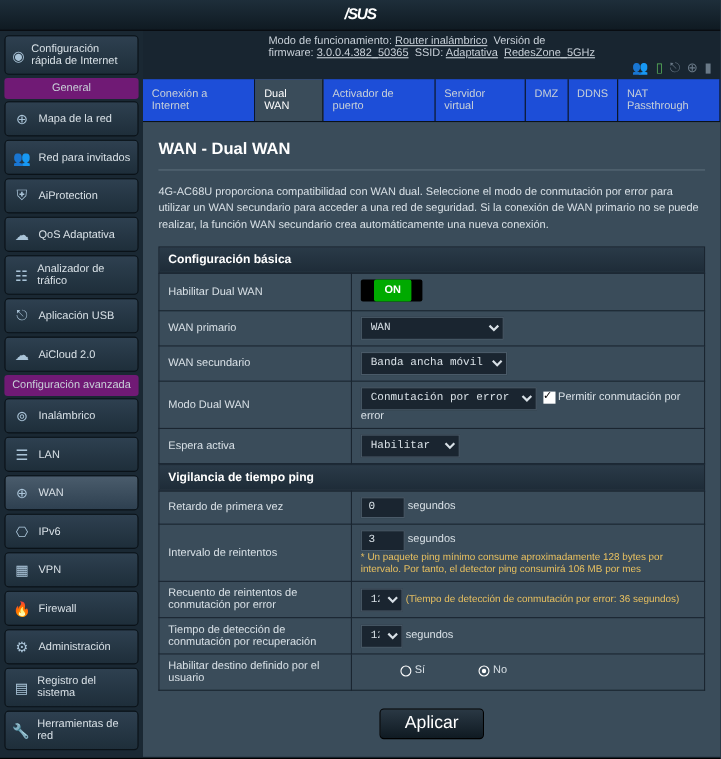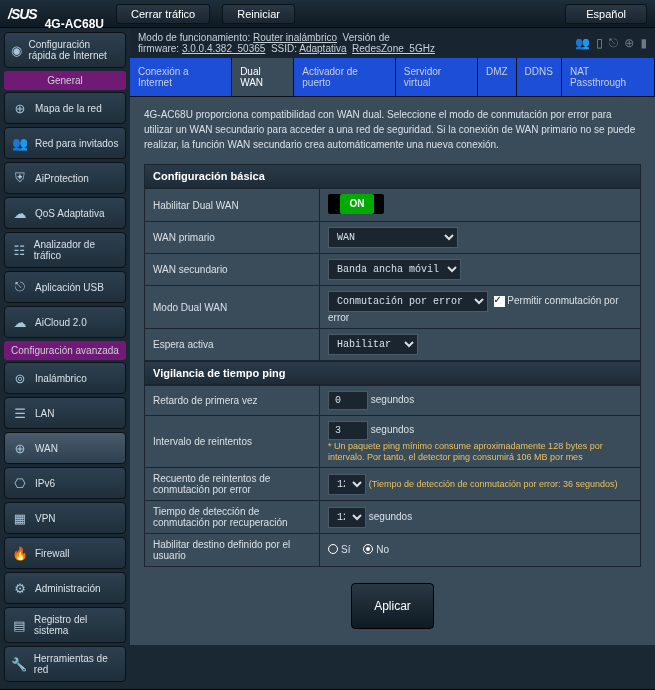--- a/index.html
+++ b/index.html
@@ -1,30 +1,30 @@
 <!DOCTYPE html>
 <html><head>
 <meta charset="utf-8">
 <style>
 * { box-sizing: border-box; margin: 0; padding: 0; }
 body { font-family: Arial, sans-serif; font-size: 11px; color: #fff; background: #1a2833; width: 655px; }
 .container { display: flex; flex-direction: column; background: #1a2833; }
-.topbar { display: flex; align-items: center; background: linear-gradient(#1e2e3a,#0f1a22); padding: 4px 8px; height: 28px; border-bottom: 1px solid #000; }
+.topbar { display: flex; align-items: center; background: linear-gradient(#1e2e3a,#0f1a22); padding: 4px 8px; height: 28px; border-bottom: 1px solid #000; flex-direction: column; }
 .logo { font-weight: bold; font-style: italic; font-size: 14px; color: #fff; letter-spacing: -1px; }
 .model { font-weight: bold; color: #fff; margin-left: 8px; font-size: 12px; margin-top: 20px; }
 .topbtn { background: linear-gradient(#2a3844,#1a2530); border: 1px solid #0a1218; color: #fff; padding: 3px 14px; margin-left: 12px; border-radius: 3px; font-size: 11px; cursor: pointer; }
 .topbtn.lang { margin-left: auto; padding: 3px 20px; }
 .body { display: flex; }
 .sidebar { width: 130px; background: #1a2833; padding: 4px; }
 .side-item { display: flex; align-items: center; background: linear-gradient(#2e4050,#1e2e3a); border: 1px solid #0a1218; border-radius: 4px; margin-bottom: 3px; padding: 6px 6px; cursor: pointer; color: #d8e0e6; font-size: 10px; min-height: 30px; }
 .side-item.active { background: linear-gradient(#4a5c6c,#2e4050); }
 .side-header { text-align: center; color: #c8d0d8; font-size: 10px; padding: 4px 0; margin: 2px 0; background: #701a75; border-radius: 3px; }
 .side-icon { width: 18px; height: 18px; margin-right: 6px; display: flex; align-items: center; justify-content: center; font-size: 13px; color: #aac4d8; }
 .main { flex: 1; display: flex; flex-direction: column; }
-.info-row { display: flex; align-items: center; padding: 4px 8px; font-size: 10px; color: #c8d0d8; background: #182530; }
+.info-row { display: flex; align-items: center; padding: 4px 8px; font-size: 10px; color: #c8d0d8; background: #182530; flex-direction: column; }
 .info-row .underline { text-decoration: underline; cursor: pointer; }
 .status-icons { margin-left: auto; display: flex; gap: 6px; color: #6a7a88; font-size: 12px; }
 .status-icons .green { color: #5cb85c; }
 .tabs { display: flex; background: #1d4ed8; border-bottom: 1px solid #0a1218; }
 .tab { padding: 8px 8px; font-size: 10px; color: #c8d0d8; cursor: pointer; border-right: 1px solid #0a1218; }
 .tab.active { background: #3a4c5a; color: #fff; }
 .content { background: #3a4c5a; padding: 10px 14px; }
 h1 { font-size: 15px; font-weight: bold; color: #fff; margin: 6px 0 12px; border-bottom: 1px solid #5a6c7a; padding-bottom: 10px; }
 .desc { font-size: 10px; color: #d8e0e6; line-height: 1.5; margin-bottom: 12px; }
 .section-head { background: linear-gradient(#2a3a48,#1e2c38); padding: 5px 8px; font-weight: bold; font-size: 11px; color: #fff; border: 1px solid #1a2530; }
@@ -32,26 +32,26 @@
 table.form td { border: 1px solid #1a2530; padding: 5px 8px; font-size: 10px; color: #d8e0e6; vertical-align: middle; }
 table.form td.label { width: 175px; background: #3a4c5a; }
 table.form td.field { background: #3a4c5a; }
 .toggle { display: inline-block; width: 56px; height: 20px; background: #000; border-radius: 2px; position: relative; }
 .toggle .on { position: absolute; left: 12px; top: 0; width: 34px; height: 20px; background: #0a0; color: #fff; font-size: 10px; font-weight: bold; text-align: center; line-height: 20px; border-radius: 2px; }
 .select { background: #1a2530; border: 1px solid #4a5a68; color: #d8e0e6; font-family: "Courier New", monospace; font-size: 10px; padding: 3px 4px; min-width: 130px; }
 .select.small { min-width: 28px; width: 38px; }
 .numbox { background: #1a2530; border: 1px solid #4a5a68; color: #d8e0e6; font-family: "Courier New", monospace; font-size: 10px; padding: 3px 6px; width: 40px; display: inline-block; text-align: left; }
 .note { color: #e8c060; font-size: 9px; }
 .hint { color: #e8c060; font-size: 9px; }
-.radio { display: inline-flex; align-items: flex-start; gap: 3px; margin-right: 10px; }
+.radio { display: inline-flex; align-items: flex-end; gap: 3px; margin-right: 10px; margin-left: 36px; }
 .radiodot { width: 10px; height: 10px; border-radius: 50%; border: 1px solid #fff; display: inline-block; position: relative; }
 .radiodot.sel::after { content:''; position:absolute; inset:2px; background:#fff; border-radius:50%; }
 .checkbox { width: 11px; height: 11px; background: #fff; display: inline-block; vertical-align: middle; position: relative; }
 .checkbox.checked::after { content: '✓'; color: #000; font-size: 10px; position: absolute; top: -2px; left: 0; }
-.applybtn { display: block; margin: 16px auto 6px; background: linear-gradient(#2a3844,#0f1a22); border: 1px solid #000; color: #fff; padding: 15px 22px; border-radius: 4px; font-size: 12px; cursor: pointer; }
+.applybtn { display: block; margin: 16px auto 6px; background: linear-gradient(#2a3844,#0f1a22); border: 1px solid #000; color: #fff; padding: 4px 22px; border-radius: 4px; font-size: 16px; cursor: pointer; }
 .footer { background: #0f1a22; padding: 6px 10px; display: flex; align-items: center; gap: 8px; font-size: 10px; color: #d8e0e6; border-top: 1px solid #000; }
 </style>
 </head>
 <body>
 
 <div class="container">
   <div class="topbar">
     <span class="logo">/SUS</span>
     <span class="model">4G-AC68U</span>
     <button class="topbtn">Cerrar tráfico</button>
@@ -159,20 +159,21 @@
         <div class="tab">Conexión a Internet</div>
         <div class="tab active">Dual WAN</div>
         <div class="tab">Activador de puerto</div>
         <div class="tab">Servidor virtual</div>
         <div class="tab">DMZ</div>
         <div class="tab">DDNS</div>
         <div class="tab">NAT Passthrough</div>
       </div>
 
       <div class="content">
+        <h1>WAN - Dual WAN</h1>
         <p class="desc">4G-AC68U proporciona compatibilidad con WAN dual. Seleccione el modo de conmutación por error para utilizar un WAN secundario para acceder a una red de seguridad. Si la conexión de WAN primario no se puede realizar, la función WAN secundario crea automáticamente una nueva conexión.</p>
 
         <div class="section-head">Configuración básica</div>
         <table class="form">
           <tbody>
               <tr>
             <td class="label">Habilitar Dual WAN</td>
             <td class="field"><span class="toggle"><span class="on">ON</span></span></td>
           </tr>
           <tr>

